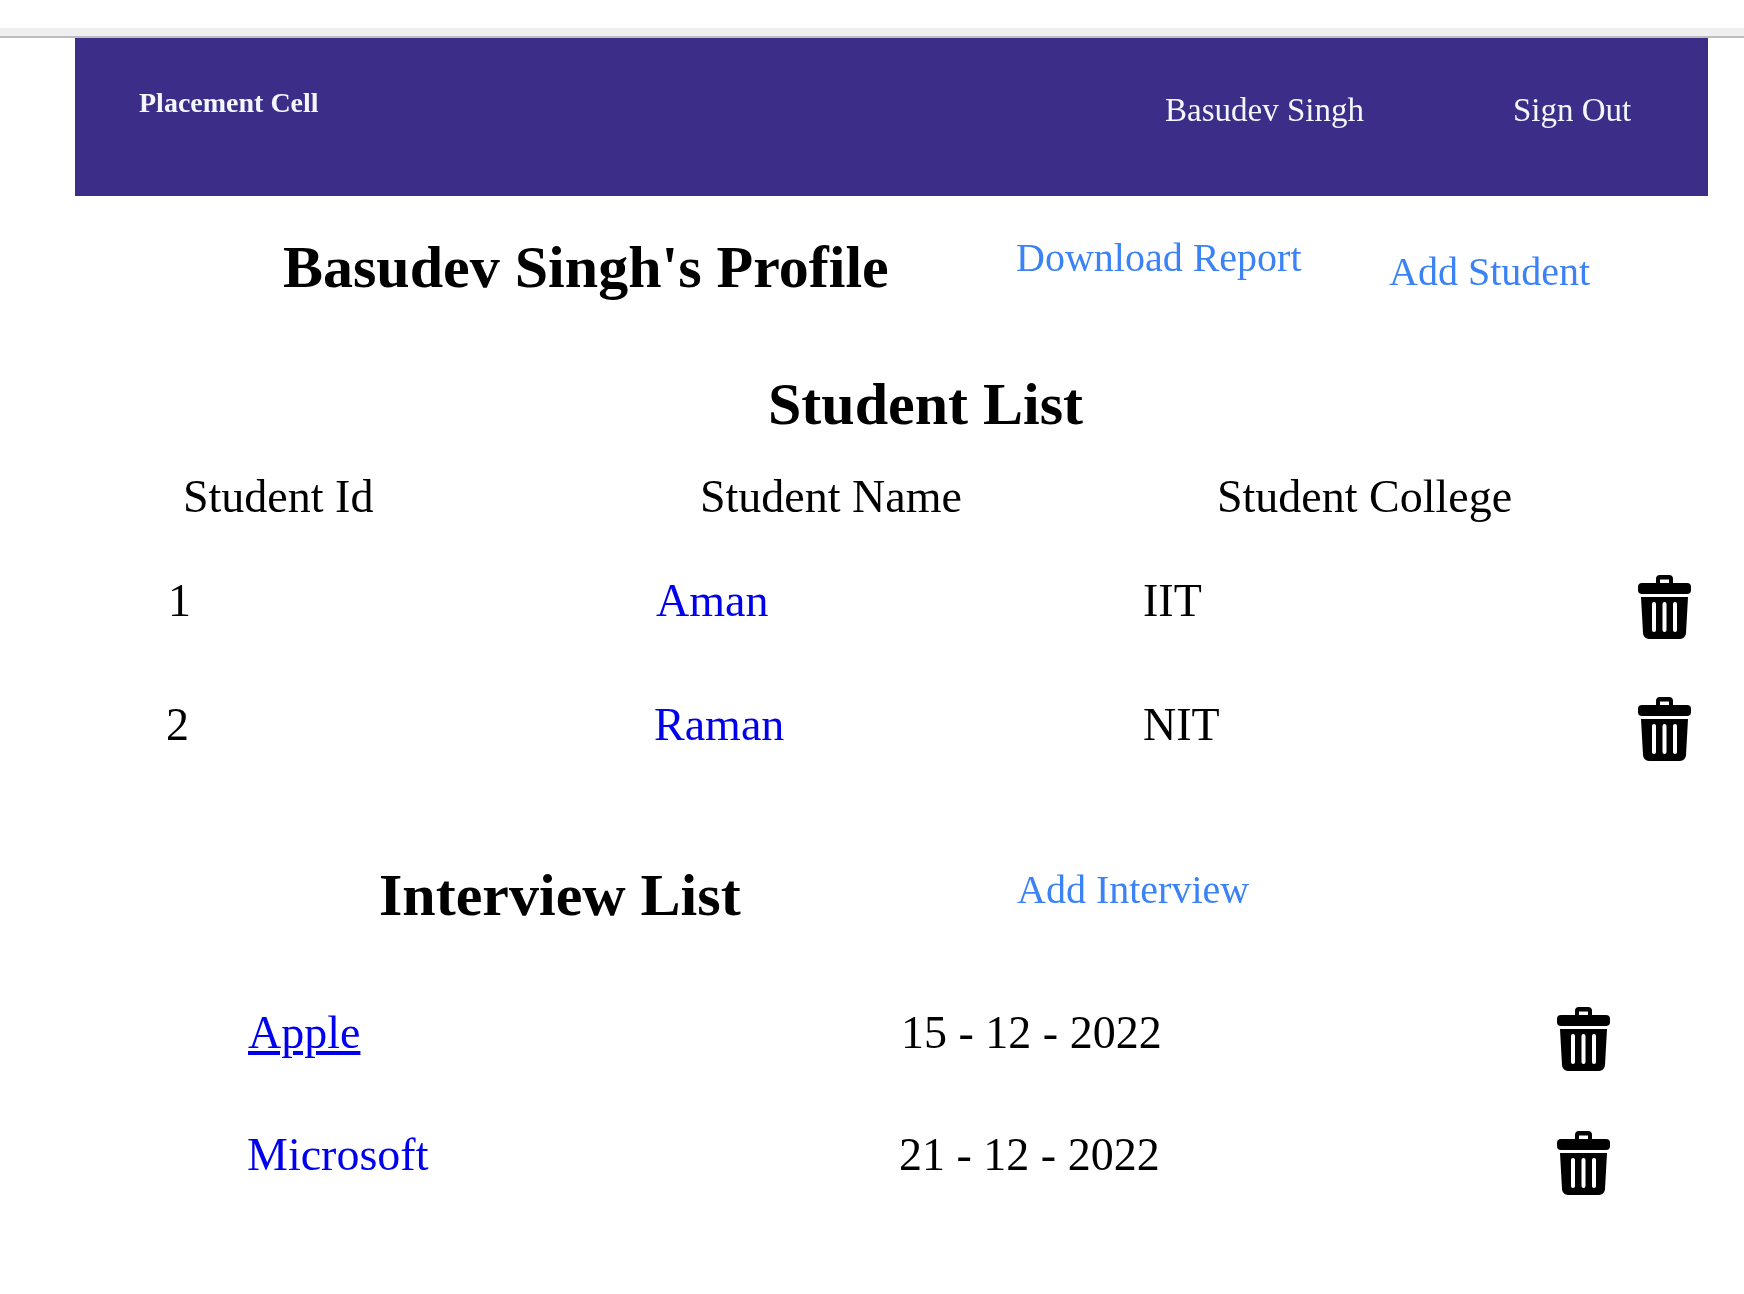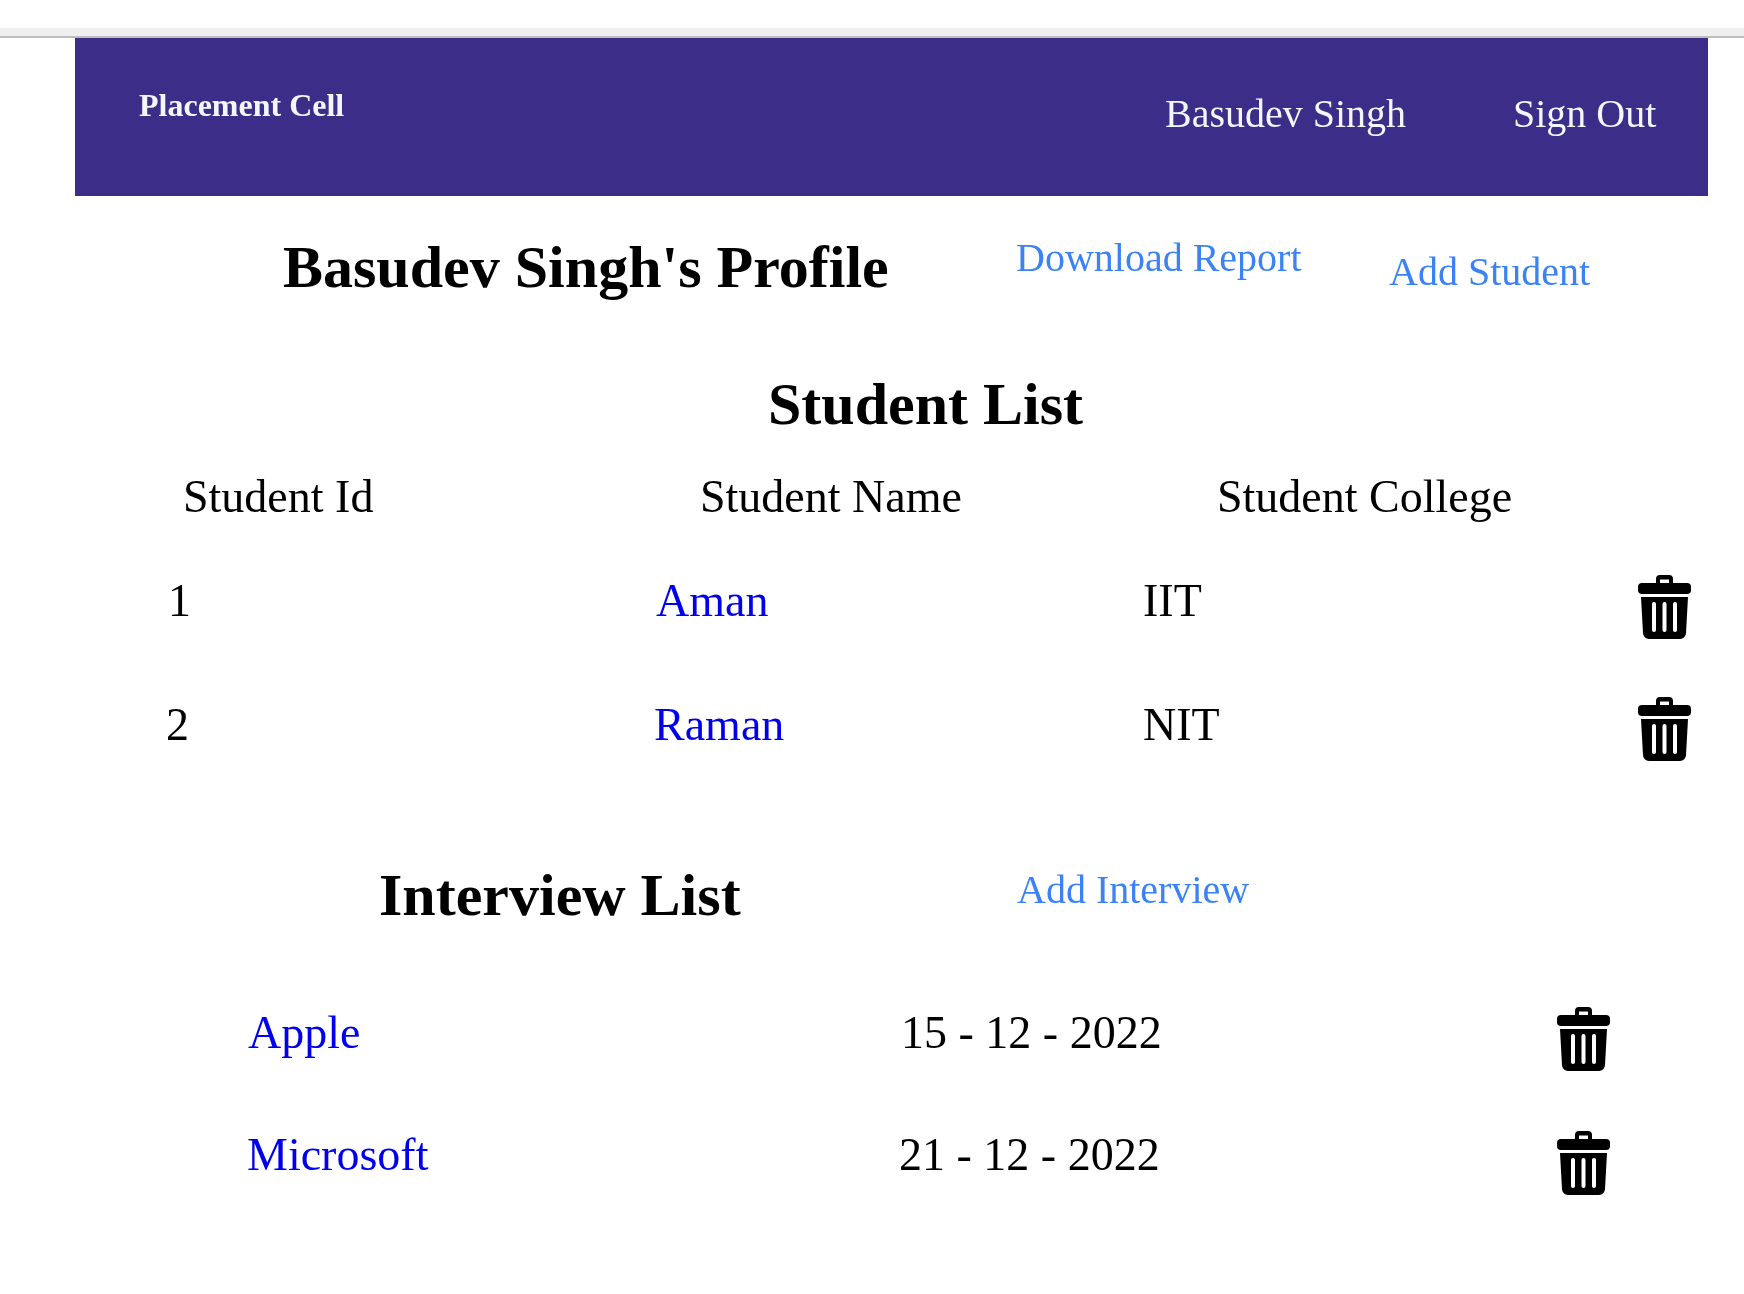--- a/index.html
+++ b/index.html
@@ -6,22 +6,22 @@
   body {
     width: 1744px; height: 1294px; position: relative; overflow: hidden;
     background: #ffffff;
     font-family: "Liberation Serif", "DejaVu Serif", serif;
     color: #000000;
   }
   .abs { position: absolute; white-space: nowrap; line-height: 1; }
   .topbar { position: absolute; left: 0; top: 28px; width: 1744px; height: 8px; background: #efefef; }
   .topbar-line { position: absolute; left: 0; top: 36px; width: 1744px; height: 2px; background: #bdbdbd; }
   .header { position: absolute; left: 75px; top: 38px; width: 1633px; height: 158px; background: #3b2d88; }
-  .brand { font-weight: bold; font-size: 32px; color: #f2f6fd; }
-  .nav-link { font-size: 40px; color: #f2f6fd; text-decoration: none; cursor: pointer; }
+  .brand { font-weight: bold; font-size: 28px; color: #f2f6fd; }
+  .nav-link { font-size: 33px; color: #f2f6fd; text-decoration: none; cursor: pointer; }
   .h-bold { font-weight: bold; font-size: 60px; }
   .action-link { font-size: 40px; color: #3b82f6; text-decoration: none; cursor: pointer; }
   .cell { font-size: 46px; }
   .link-blue { color: #0000ee; text-decoration: none; cursor: pointer; }
   .trash { position: absolute; width: 53px; height: 64px; cursor: pointer; }
   .trash svg { width: 100%; height: 100%; display: block; }
 </style>
 </head>
 <body>
 
@@ -77,21 +77,21 @@
       </svg>
     </div>
   </div>
 </div>
 
 <h2 class="abs h-bold" style="left:379px; top:865px; margin:0;">Interview List</h2>
 <a class="abs action-link" style="left:1017px; top:870px;">Add Interview</a>
 
 <div>
   <div>
-    <a class="abs cell link-blue" style="left:248px; top:1010px;">Apple</a>
+    <a class="abs cell link-blue" style="left:248px; top:1010px;text-decoration:underline;">Apple</a>
     <span class="abs cell" style="left:901px; top:1010px;">15 - 12 - 2022</span>
     <div class="trash" style="left:1557px; top:1007px;">
       <svg viewBox="0 0 53 64">
         <path d="M18 8 V4 a4 4 0 0 1 4 -4 h9 a4 4 0 0 1 4 4 V8 h-4 V4.5 h-9 V8 Z" fill="#000"></path>
         <rect x="0" y="8" width="53" height="11" rx="4" fill="#000"></rect>
         <path d="M3 22 H50 L48 58 a6 6 0 0 1 -6 6 H11 a6 6 0 0 1 -6 -6 Z" fill="#000"></path>
         <rect x="14" y="27" width="4" height="30" rx="2" fill="#fff"></rect>
         <rect x="24.5" y="27" width="4" height="30" rx="2" fill="#fff"></rect>
         <rect x="35" y="27" width="4" height="30" rx="2" fill="#fff"></rect>
       </svg>

